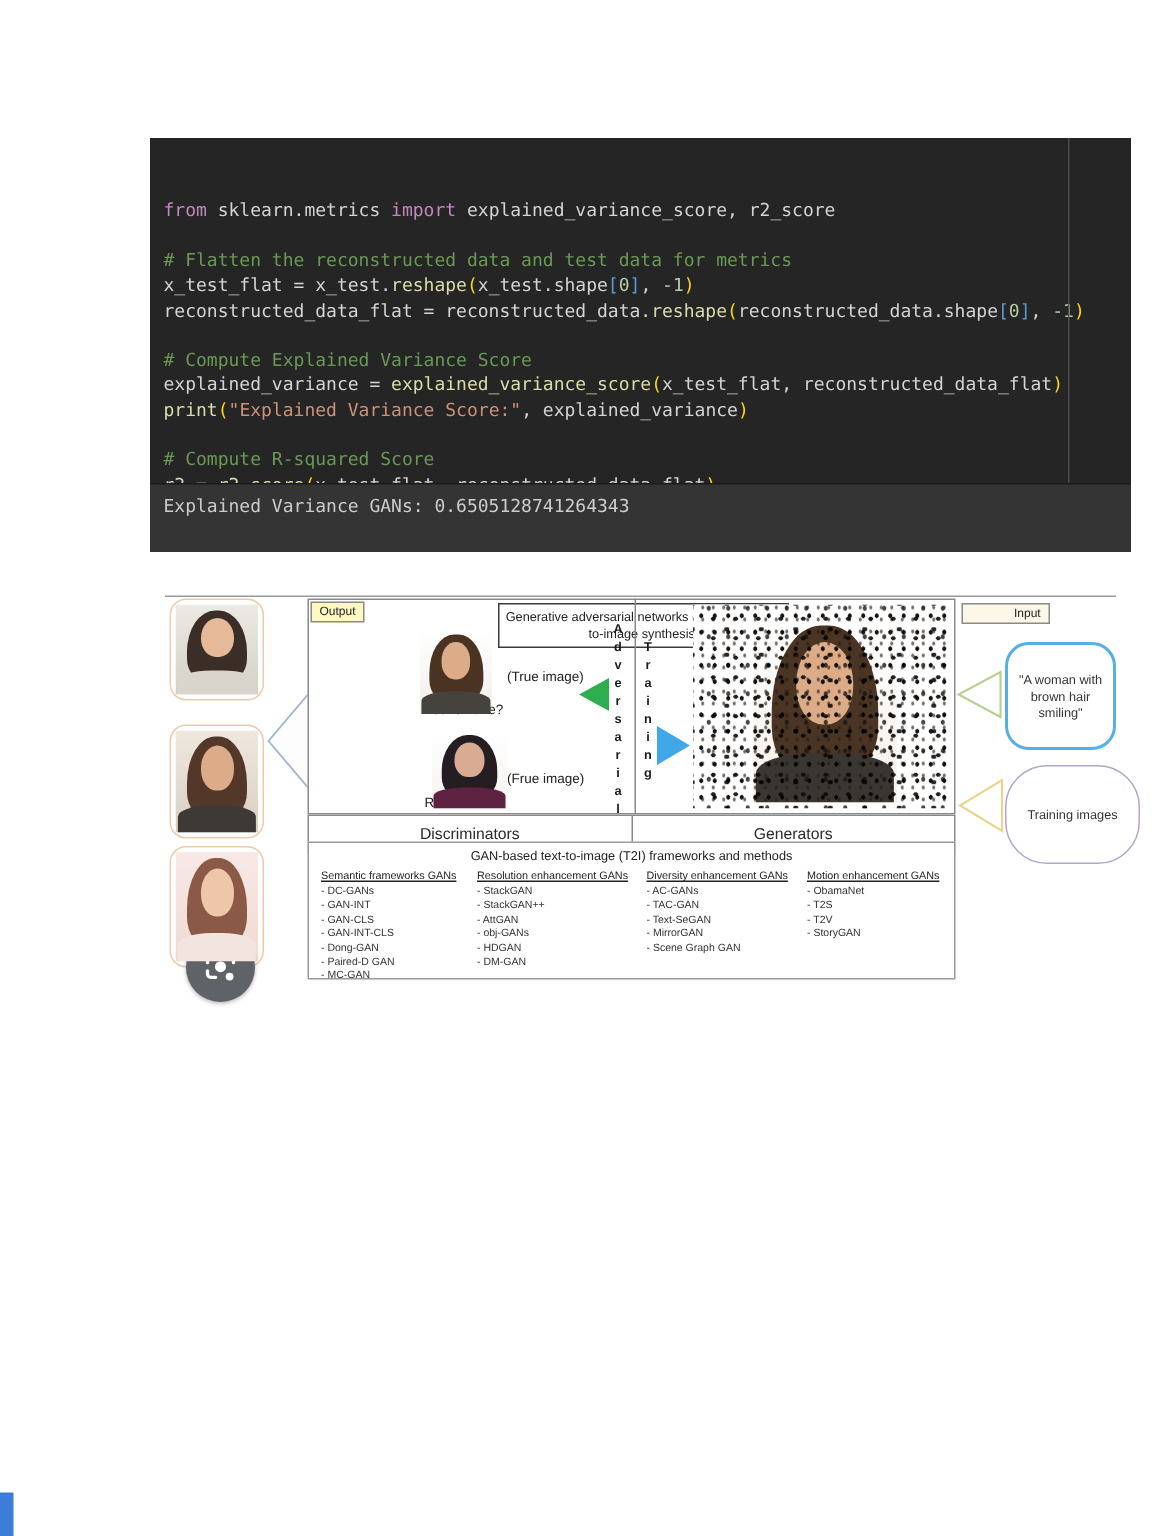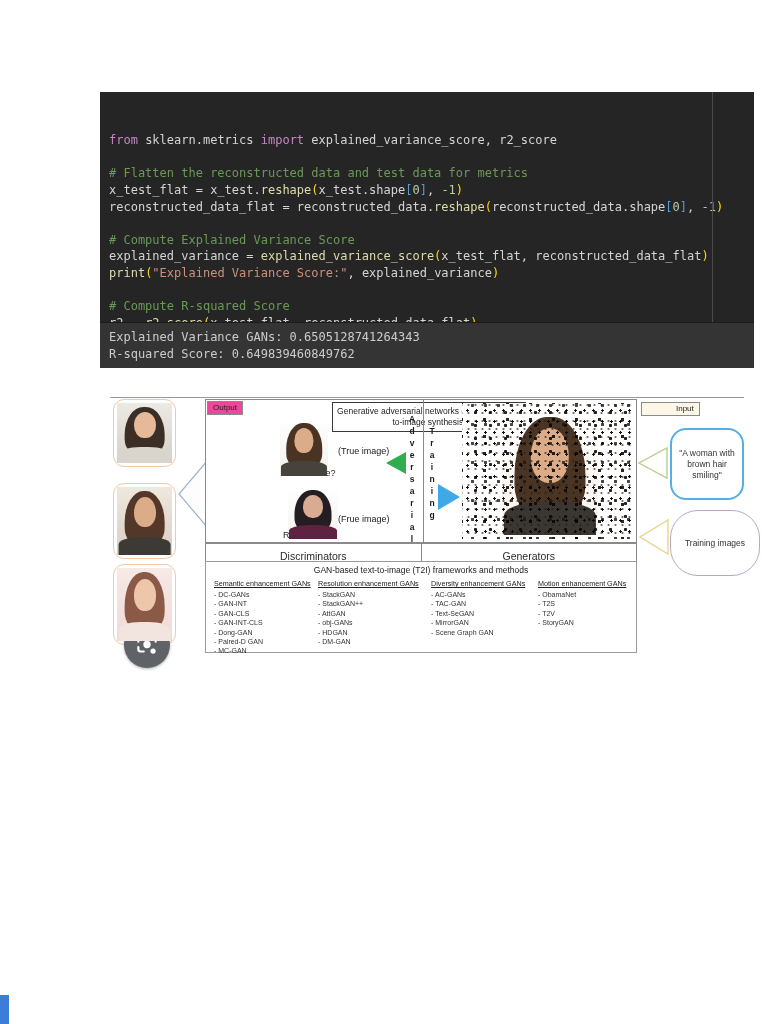--- a/index.html
+++ b/index.html
@@ -44,21 +44,21 @@
   .av-out3{--bgc1:#f7e9e6;--bgc2:#f0d9d4;--hairc:#8a5a46;--skinc:#eec6aa;--torsoc:#f2e4df;}
   .av-true{--bgc1:#ffffff;--bgc2:#f2efe9;--hairc:#4a3322;--skinc:#dcab88;--torsoc:#46423c;}
   .av-fake{--bgc1:#ffffff;--bgc2:#f6f3f0;--hairc:#241d22;--skinc:#d8ab92;--torsoc:#5e2340;}
   .av-gen{--bgc1:#ffffff;--bgc2:#f6f1ea;--hairc:#4a3424;--skinc:#dcab88;--torsoc:#3a3632;}
 
   .lens-btn{position:absolute;left:14px;top:228px;width:46px;height:46px;border-radius:50%;
             background:var(--lens-button-bg,#5f6368);display:flex;align-items:center;justify-content:center;
             box-shadow:0 1px 3px rgba(0,0,0,.3);cursor:pointer;border:none;}
 
   .panel{position:absolute;left:95px;top:5px;width:432px;height:144px;border:1px solid #8a8a8a;background:#fff;}
-  .tag-label{position:absolute;font-size:8px;color:#222;border:1px solid #8a8a8a;background:#ec4899;
+  .tag-label{position:absolute;font-size:8px;color:#222;border:1px solid #8a8a8a;background:#fef9c3;
              padding:1px 5px;line-height:10px;white-space:nowrap;}
   .tag-input{background:#fcf7e6;padding-left:34px;}
   .title-box{position:absolute;left:222px;top:8px;width:194px;height:30px;border:1.5px solid #3a3a3a;background:#fff;
              font-size:8.5px;line-height:11px;text-align:center;display:flex;align-items:center;justify-content:center;
              padding:1px 4px;}
   .small-label{position:absolute;font-size:9px;color:#222;white-space:nowrap;}
   .vtext{position:absolute;writing-mode:vertical-rl;text-orientation:upright;font-size:8.5px;font-weight:bold;
          letter-spacing:2px;color:#1a1a1a;white-space:nowrap;}
   .vline{position:absolute;width:1px;background:#8a8a8a;}
 
@@ -114,21 +114,20 @@
 
 <div class="page">
 
   <section class="code-block">
     <div class="code-area">
       <div><div class="code-line"><span class="tok-kw">from</span><span class="tok-pl"> sklearn.metrics </span><span class="tok-kw">import</span><span class="tok-pl"> explained_variance_score, r2_score</span></div><div class="code-line">&nbsp;</div><div class="code-line"><span class="tok-cm"># Flatten the reconstructed data and test data for metrics</span></div><div class="code-line"><span class="tok-pl">x_test_flat = x_test.</span><span class="tok-fn">reshape</span><span class="tok-br">(</span><span class="tok-pl">x_test.shape</span><span class="tok-br2">[</span><span class="tok-num">0</span><span class="tok-br2">]</span><span class="tok-pl">, </span><span class="tok-num">-1</span><span class="tok-br">)</span></div><div class="code-line"><span class="tok-pl">reconstructed_data_flat = reconstructed_data.</span><span class="tok-fn">reshape</span><span class="tok-br">(</span><span class="tok-pl">reconstructed_data.shape</span><span class="tok-br2">[</span><span class="tok-num">0</span><span class="tok-br2">]</span><span class="tok-pl">, </span><span class="tok-num">-1</span><span class="tok-br">)</span></div><div class="code-line">&nbsp;</div><div class="code-line"><span class="tok-cm"># Compute Explained Variance Score</span></div><div class="code-line"><span class="tok-pl">explained_variance = </span><span class="tok-fn">explained_variance_score</span><span class="tok-br">(</span><span class="tok-pl">x_test_flat, reconstructed_data_flat</span><span class="tok-br">)</span></div><div class="code-line"><span class="tok-fn">print</span><span class="tok-br">(</span><span class="tok-str">"Explained Variance Score:"</span><span class="tok-pl">, explained_variance</span><span class="tok-br">)</span></div><div class="code-line">&nbsp;</div><div class="code-line"><span class="tok-cm"># Compute R-squared Score</span></div><div class="code-line"><span class="tok-pl">r2 = </span><span class="tok-fn">r2_score</span><span class="tok-br">(</span><span class="tok-pl">x_test_flat, reconstructed_data_flat</span><span class="tok-br">)</span></div><div class="code-line"><span class="tok-fn">print</span><span class="tok-br">(</span><span class="tok-str">"R-squared Score:"</span><span class="tok-pl">, r2</span><span class="tok-br">)</span></div></div>
       <div class="code-vline"></div>
     </div>
     <div class="code-output">
         <div class="out-line">Explained Variance GANs: 0.6505128741264343</div>
-        <div class="out-line">R-squared Score: 0.649839460849762</div>
       </div>
   </section>
 
   <section class="figure">
     <div class="fig-topline"></div>
 
     <div class="photo" style="left:3px;top:5px;height:68px;">
       <div class="photo-inner">
           <div class="avatar av-out1" style="width:100%;height:100%;">
             <i class="torso"></i>
@@ -198,21 +197,21 @@
     <div class="header-band">
       <div class="header-cell">Discriminators</div>
       <div class="header-sep"></div>
       <div class="header-cell">Generators</div>
     </div>
 
     <div class="methods-box">
       <div class="methods-title">GAN-based text-to-image (T2I) frameworks and methods</div>
       <div class="method-columns">
           <div class="gan-col gan-col-0">
-            <div class="gan-col-heading">Semantic enhancement GANs</div>
+            <div class="gan-col-heading">Semantic frameworks GANs</div>
             <div class="gan-item">DC-GANs</div>
             <div class="gan-item">GAN-INT</div>
             <div class="gan-item">GAN-CLS</div>
             <div class="gan-item">GAN-INT-CLS</div>
             <div class="gan-item">Dong-GAN</div>
             <div class="gan-item">Paired-D GAN</div>
             <div class="gan-item">MC-GAN</div>
           </div>
           <div class="gan-col gan-col-1">
             <div class="gan-col-heading">Resolution enhancement GANs</div>

